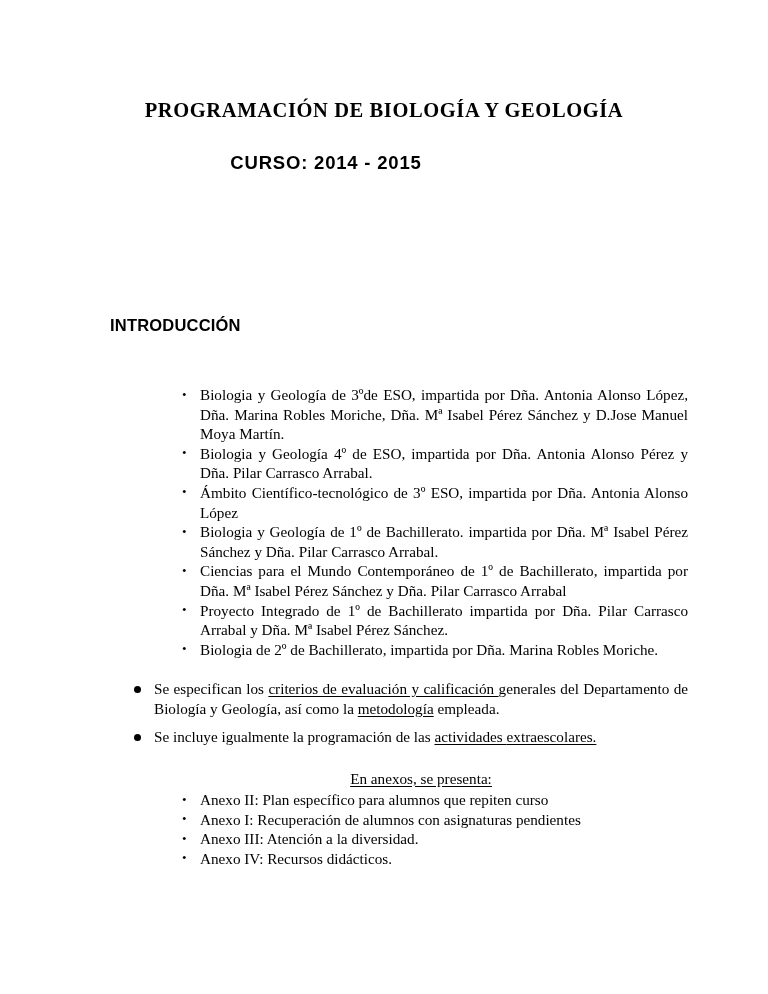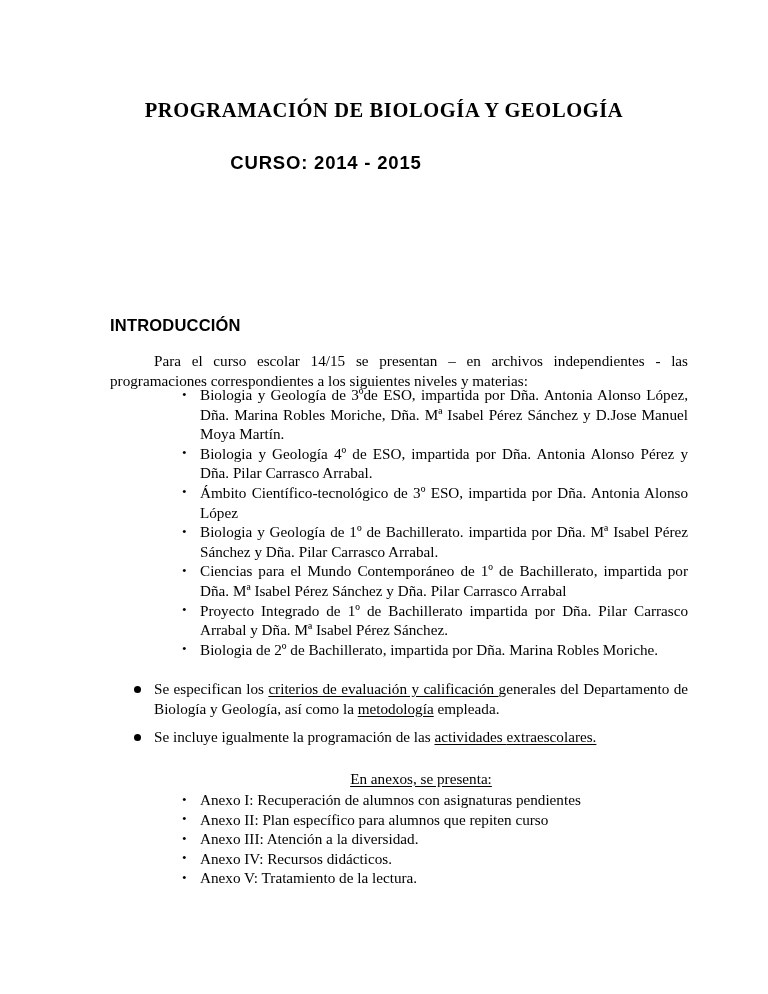--- a/index.html
+++ b/index.html
@@ -179,21 +179,20 @@
 <body>
 
 <div class="page">
 
   <div class="doc-title">PROGRAMACIÓN DE BIOLOGÍA Y GEOLOGÍA</div>
 
   <div class="doc-subtitle">CURSO: 2014 - 2015</div>
 
   <div class="section-heading">INTRODUCCIÓN</div>
 
-  <p class="intro-para">Para el  curso escolar 14/15 se presentan – en archivos independientes -  las programaciones correspondientes a los siguientes niveles y materias:</p>
 
   <ul class="course-list">
     <li>
         <span class="txt">Biologia y Geología de 3ºde ESO, impartida por Dña. Antonia Alonso López, Dña. Marina Robles Moriche, Dña. Mª Isabel Pérez Sánchez y D.Jose Manuel Moya Martín.</span>
       </li>
     <li>
         <span class="txt">Biologia y Geología 4º de ESO,  impartida por Dña. Antonia Alonso Pérez y Dña. Pilar Carrasco Arrabal.</span>
       </li>
     <li>
         <span class="txt">Ámbito Científico-tecnológico de 3º ESO,  impartida por Dña. Antonia Alonso López</span>
@@ -216,20 +215,19 @@
 
     <div class="note"><span>Se especifican los </span><u class="ul">criterios de evaluación y calificación </u><span> generales del Departamento de Biología y Geología, así como la </span><u class="ul">metodología</u><span> empleada.</span></div>
 
     <div class="note second"><span> Se incluye igualmente la programación de las </span><u class="ul">actividades </u><span>  </span><u class="ul">extraescolares.</u></div>
 
     <div class="anexos-lead"><u class="ul">En anexos, se presenta:</u></div>
 
   </div>
 
   <ul class="annex-list">
+    <li><span>Anexo II: Plan específico para alumnos que repiten curso</span></li>
     <li><span>Anexo I: Recuperación de alumnos con asignaturas pendientes</span></li>
-    <li><span>Anexo II: Plan específico para alumnos que repiten curso</span></li>
     <li><span>Anexo III: Atención a la diversidad.</span></li>
     <li><span>Anexo IV: Recursos didácticos.</span></li>
-    <li><span>Anexo V: Tratamiento de la lectura.</span></li>
   </ul>
 
 </div>
 
 </body></html>

